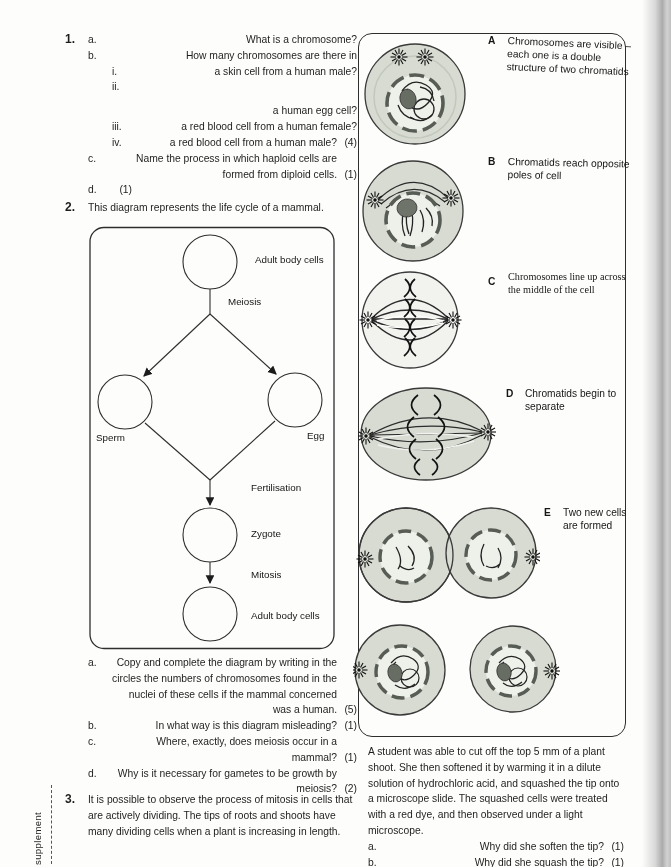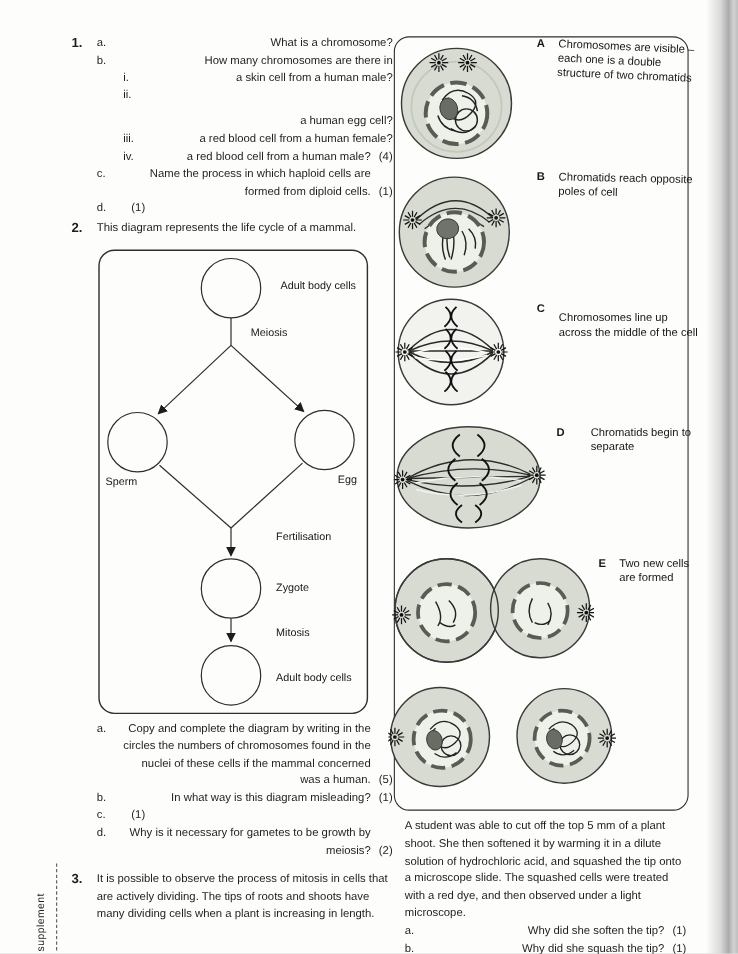--- a/index.html
+++ b/index.html
@@ -141,20 +141,21 @@
         <div class="qtext">Copy and complete the diagram by writing in the circles the numbers of chromosomes found in the nuclei of these cells if the mammal concerned was a human.</div>
         <div class="qmarks">(5)</div>
       </div>
       <div class="qrow">
         <div class="qlabel">b.</div>
         <div class="qtext">In what way is this diagram misleading?</div>
         <div class="qmarks">(1)</div>
       </div>
       <div class="qrow">
         <div class="qlabel">c.</div>
+        <div class="qtext">Where, exactly, does meiosis occur in a mammal?</div>
         <div class="qmarks">(1)</div>
       </div>
       <div class="qrow">
         <div class="qlabel">d.</div>
         <div class="qtext">Why is it necessary for gametes to be growth by meiosis?</div>
         <div class="qmarks">(2)</div>
       </div>
     </div>
   </div>
 
@@ -295,24 +296,24 @@
     <use href="#aster" x="189" y="42" width="20" height="20"></use>
   </svg>
 
   <div class="stage-letter" style="left:488px;top:35px;">A</div>
   <div class="stage-label" style="left:508px;top:34px;width:126px;transform:rotate(2.5deg);transform-origin:left top;">Chromosomes are visible – each one is a double structure of two chromatids</div>
 
   <div class="stage-letter" style="left:488px;top:156px;">B</div>
   <div class="stage-label" style="left:508px;top:155px;width:128px;transform:rotate(1.2deg);transform-origin:left top;">Chromatids reach opposite poles of cell</div>
 
   <div class="stage-letter" style="left:488px;top:276px;">C</div>
-  <div class="stage-label" style="left:508px;top:283px;width:130px;">Chromosomes line up across the middle of the cell</div>
+  <div class="stage-label" style="left:508px;top:270px;width:130px;font-family:Liberation Serif, serif;">Chromosomes line up across the middle of the cell</div>
 
   <div class="stage-letter" style="left:506px;top:388px;">D</div>
-  <div class="stage-label" style="left:537px;top:387px;width:100px;">Chromatids begin to separate</div>
+  <div class="stage-label" style="left:525px;top:387px;width:100px;">Chromatids begin to separate</div>
 
   <div class="stage-letter" style="left:544px;top:507px;">E</div>
   <div class="stage-label" style="left:563px;top:506px;width:80px;">Two new cells are formed</div>
 
   <div class="txt" style="position:absolute;left:368px;top:744px;width:256px;">
     <div>A student was able to cut off the top 5 mm of a plant shoot. She then softened it by warming it in a dilute solution of hydrochloric acid, and squashed the tip onto a microscope slide. The squashed cells were treated with a red dye, and then observed under a light microscope.</div>
     <div class="qrow">
       <div class="qlabel">a.</div>
       <div class="qtext">Why did she soften the tip?</div>
       <div class="qmarks">(1)</div>

